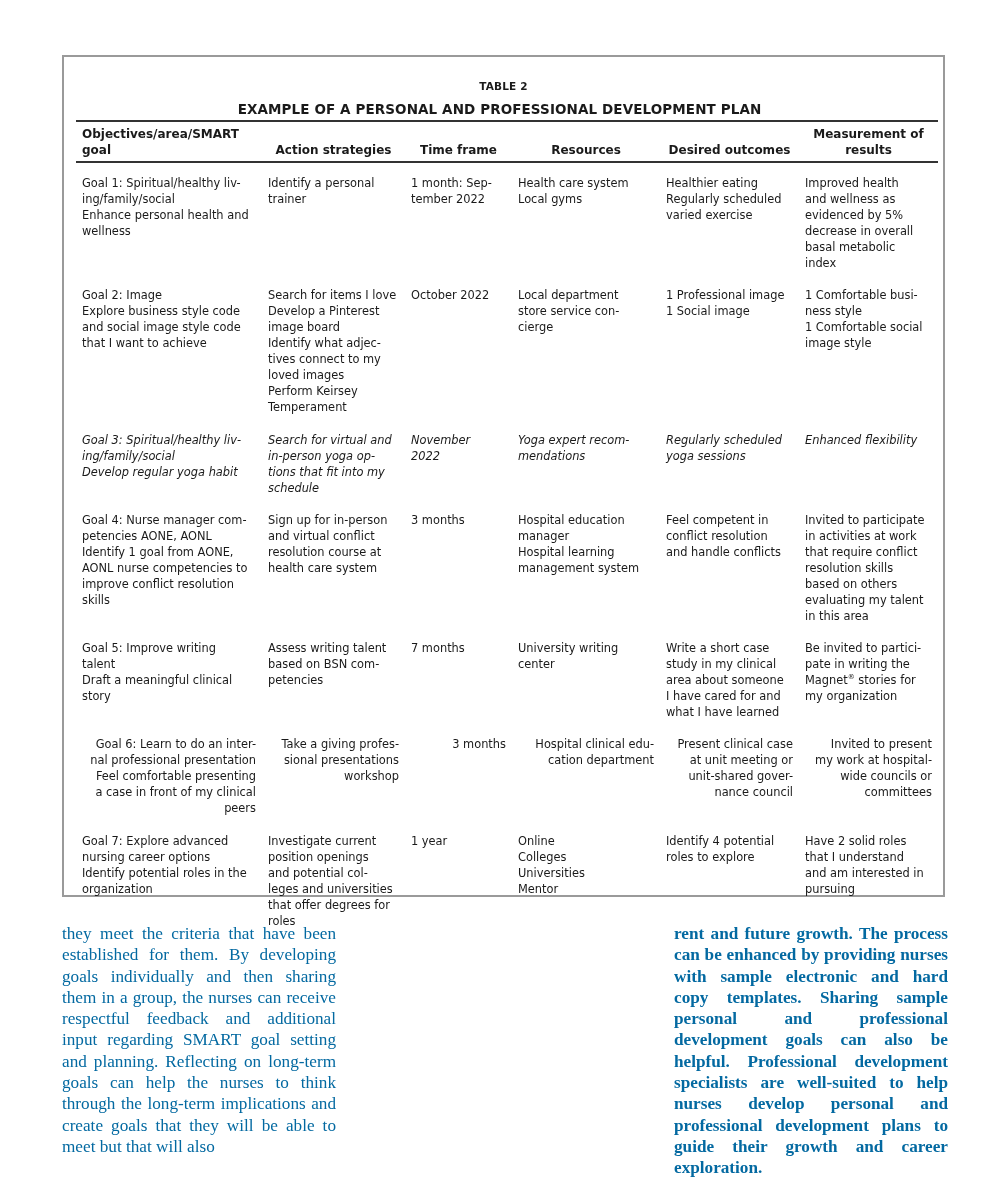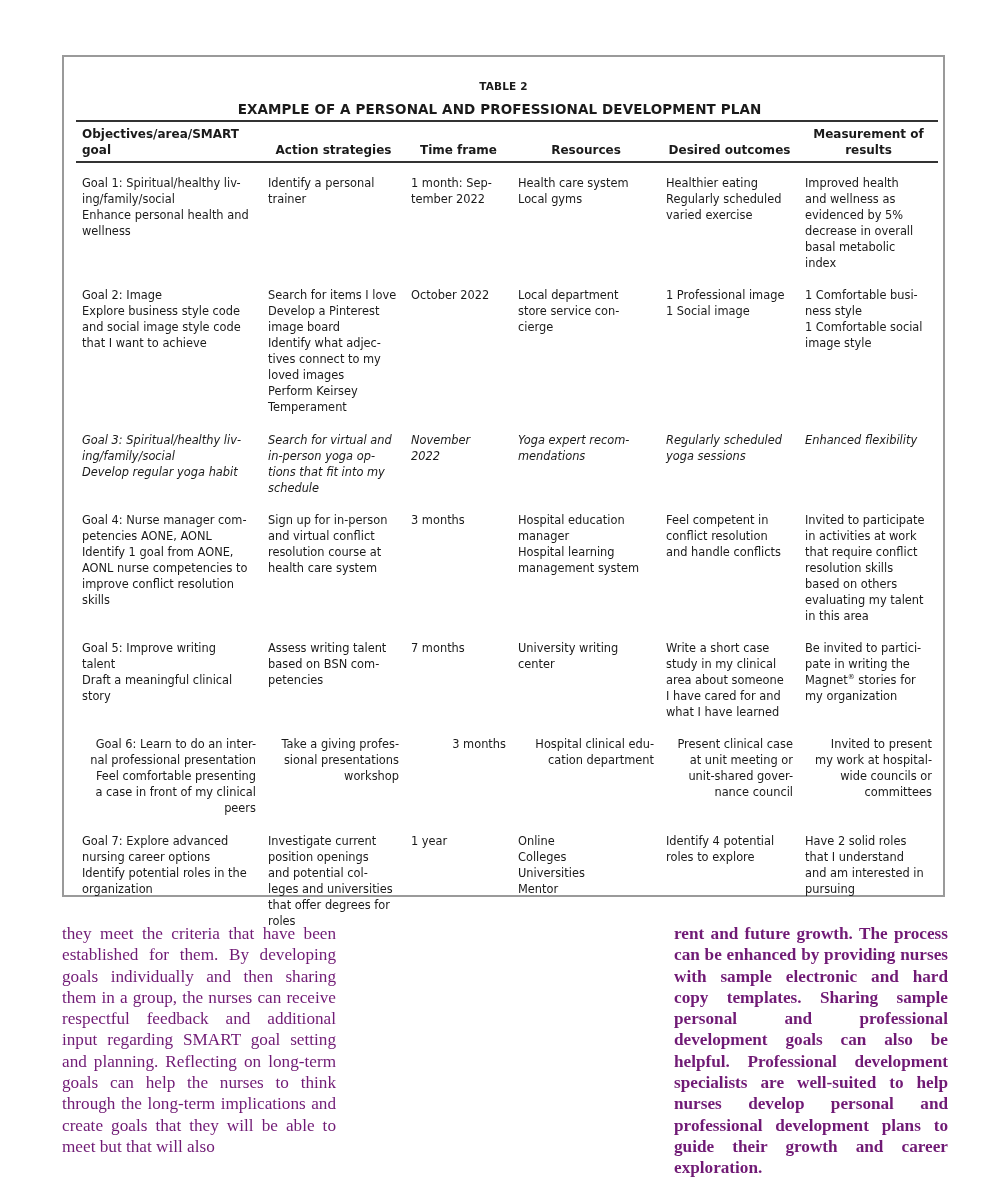--- a/index.html
+++ b/index.html
@@ -27,21 +27,21 @@
   }
   table.plan th.c0 { text-align: left; }
   table.plan th.c1, table.plan th.c2, table.plan th.c3, table.plan th.c4, table.plan th.c5 { text-align: center; }
   table.plan td { vertical-align: top; padding: 12px 6px 0 6px; white-space: pre-line; }
   col.w0 { width: 186px; } col.w1 { width: 143px; } col.w2 { width: 107px; }
   col.w3 { width: 148px; } col.w4 { width: 139px; } col.w5 { width: 139px; }
   tr.r0 td { height: 100px; } tr.r1 td { height: 133px; } tr.r2 td { height: 68px; font-style: italic; }
   tr.r3 td { height: 116px; } tr.r4 td { height: 84px; } tr.r5 td { height: 85px; text-align: right; } tr.r6 td { height: 96px; }
   sup { font-size: 7px; line-height: 0; }
 
-  .article { position: absolute; top: 923px; font-family: "Liberation Serif", "DejaVu Serif", serif; font-size: 17.2px; line-height: 21.3px; text-align: justify; color: #701a75; }
+  .article { position: absolute; top: 923px; font-family: "Liberation Serif", "DejaVu Serif", serif; font-size: 17.2px; line-height: 21.3px; text-align: justify; color: #0369a1; }
   .article p { margin: 0; }
   .col-a { left: 62px; width: 274px; }
   .col-b { left: 368px; width: 274px; }
   .col-c { left: 674px; width: 274px; font-weight: bold; }
   .conclusion-heading { font-family: "DejaVu Sans", sans-serif; font-weight: bold; font-size: 15px; margin-top: 21px !important; line-height: 21px; }
   .indent { text-indent: 22px; }
 </style>
 </head>
 <body>
 

